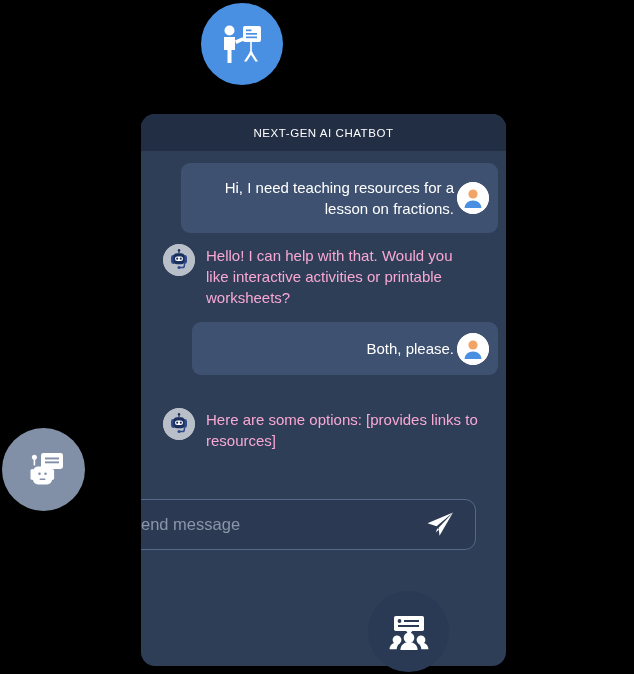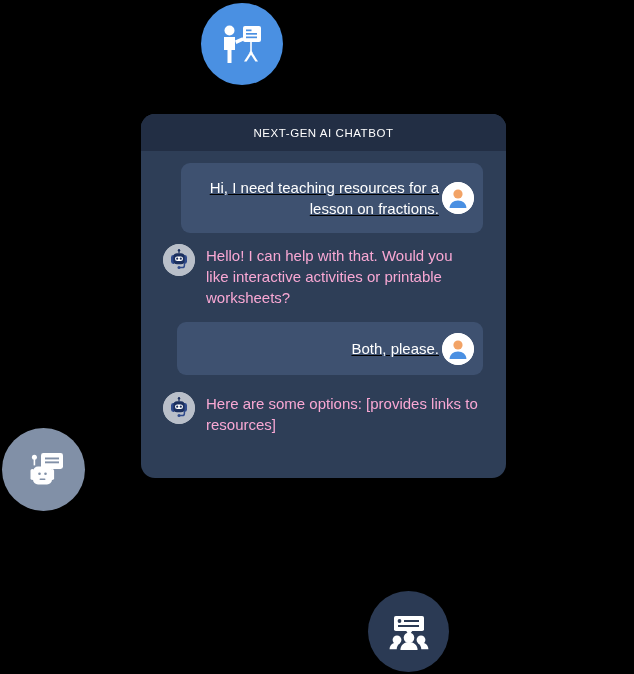--- a/index.html
+++ b/index.html
@@ -52,21 +52,21 @@
     height: 81px;
     background: #2b3a54;
   }
 
   
   .chat-card {
     position: absolute;
     left: 141px;
     top: 114px;
     width: 365px;
-    height: 364px;
+    height: 552px;
     border-radius: 14px;
     background: #2e3e57;
     overflow: hidden;
   }
 
   .chat-header {
     height: 37px;
     background: #222e44;
     display: flex;
     align-items: center;
@@ -93,23 +93,22 @@
     align-items: flex-start;
     margin-bottom: 10px;
     position: relative;
   }
   .msg-row.bot {
     padding-left: 22px;
     padding-right: 28px;
   }
   .msg-row.user {
     justify-content: flex-end;
-    padding-right: 23px;
+    padding-right: 8px;
     padding-left: 40px;
-    text-decoration: underline;
   }
 
   .bubble {
     background: #3e5170;
     border-radius: 9px;
     padding: 14px 44px 14px 18px;
     color: #ffffff;
     font-size: 15px;
     line-height: 21px;
     text-align: right;
@@ -235,21 +234,21 @@
             <rect x="12" y="12.4" width="8" height="4.6" rx="2.3" fill="#ffffff"></rect>
             <circle cx="14.2" cy="14.7" r="1.1" fill="#1b2f5e"></circle>
             <circle cx="17.8" cy="14.7" r="1.1" fill="#1b2f5e"></circle>
             <rect x="15.4" y="6.6" width="1.2" height="2.8" fill="#1b2f5e"></rect>
             <circle cx="16" cy="6.2" r="1.2" fill="#1b2f5e"></circle>
           </svg>
         </span>
         <div class="bot-text">Hello! I can help with that. Would you like interactive activities or printable worksheets?</div>
       </div>
 
-      <div class="msg-row user" style="margin-bottom:16px;">
+      <div class="msg-row user" style="margin-bottom:32px;">
         <div class="bubble" style="padding-top:16px;padding-bottom:16px;min-width:244px;">
           <span>Both, please.</span>
           <span class="avatar avatar-user">
             <svg width="32" height="32" viewBox="0 0 32 32" aria-hidden="true">
               <circle cx="16" cy="16" r="16" fill="#ffffff"></circle>
               <circle cx="16" cy="12" r="4.6" fill="#f2a366"></circle>
               <path d="M7.6 26c0-4.6 3.8-7.6 8.4-7.6s8.4 3 8.4 7.6z" fill="#4a90e2"></path>
             </svg>
           </span>
         </div>

